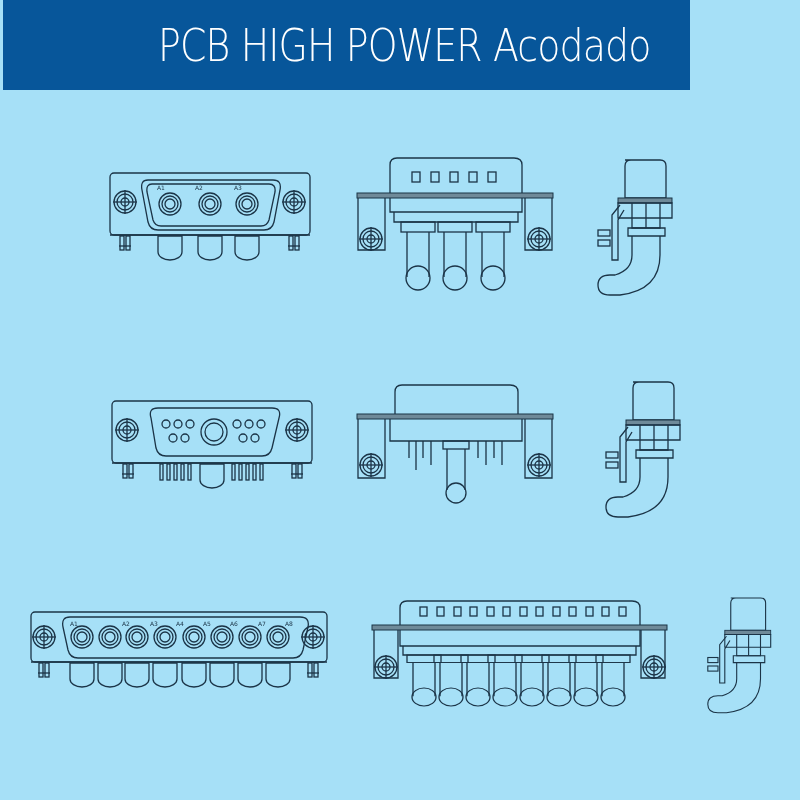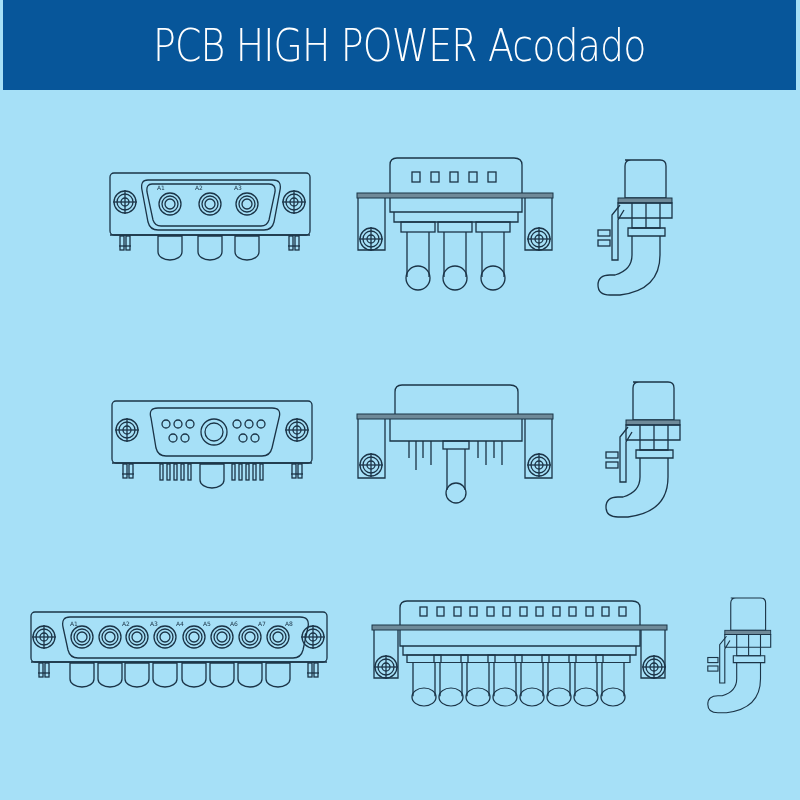--- a/index.html
+++ b/index.html
@@ -1,17 +1,17 @@
 <!DOCTYPE html>
 <html><head>
 <meta charset="utf-8">
 <style>
   html,body{margin:0;padding:0;}
   body{width:800px;height:800px;background:#a6e0f7;position:relative;overflow:hidden;font-family:"DejaVu Sans",sans-serif;}
-  .banner{position:absolute;left:3px;top:0;width:793px;height:90px;background:#07569a;display:flex;align-items:center;justify-content:center;}
+  .banner{position:absolute;left:3px;top:0;width:687px;height:90px;background:#07569a;display:flex;align-items:center;justify-content:flex-end;}
   .banner h1{margin:0;color:#ffffff;font-family:"DejaVu Sans",sans-serif;font-weight:200;font-size:44px;letter-spacing:-1px;transform:scaleX(0.86);}
   svg.draw{position:absolute;left:0;top:0;}
   .s{fill:none;stroke:#1b3447;stroke-width:1.3;}
   .f{fill:#6f8a99;stroke:#1b3447;stroke-width:1;}
   .lbl{font-family:"DejaVu Sans",sans-serif;font-size:6px;fill:#1b3447;}
 </style>
 </head>
 <body>
 
 <div class="banner">

